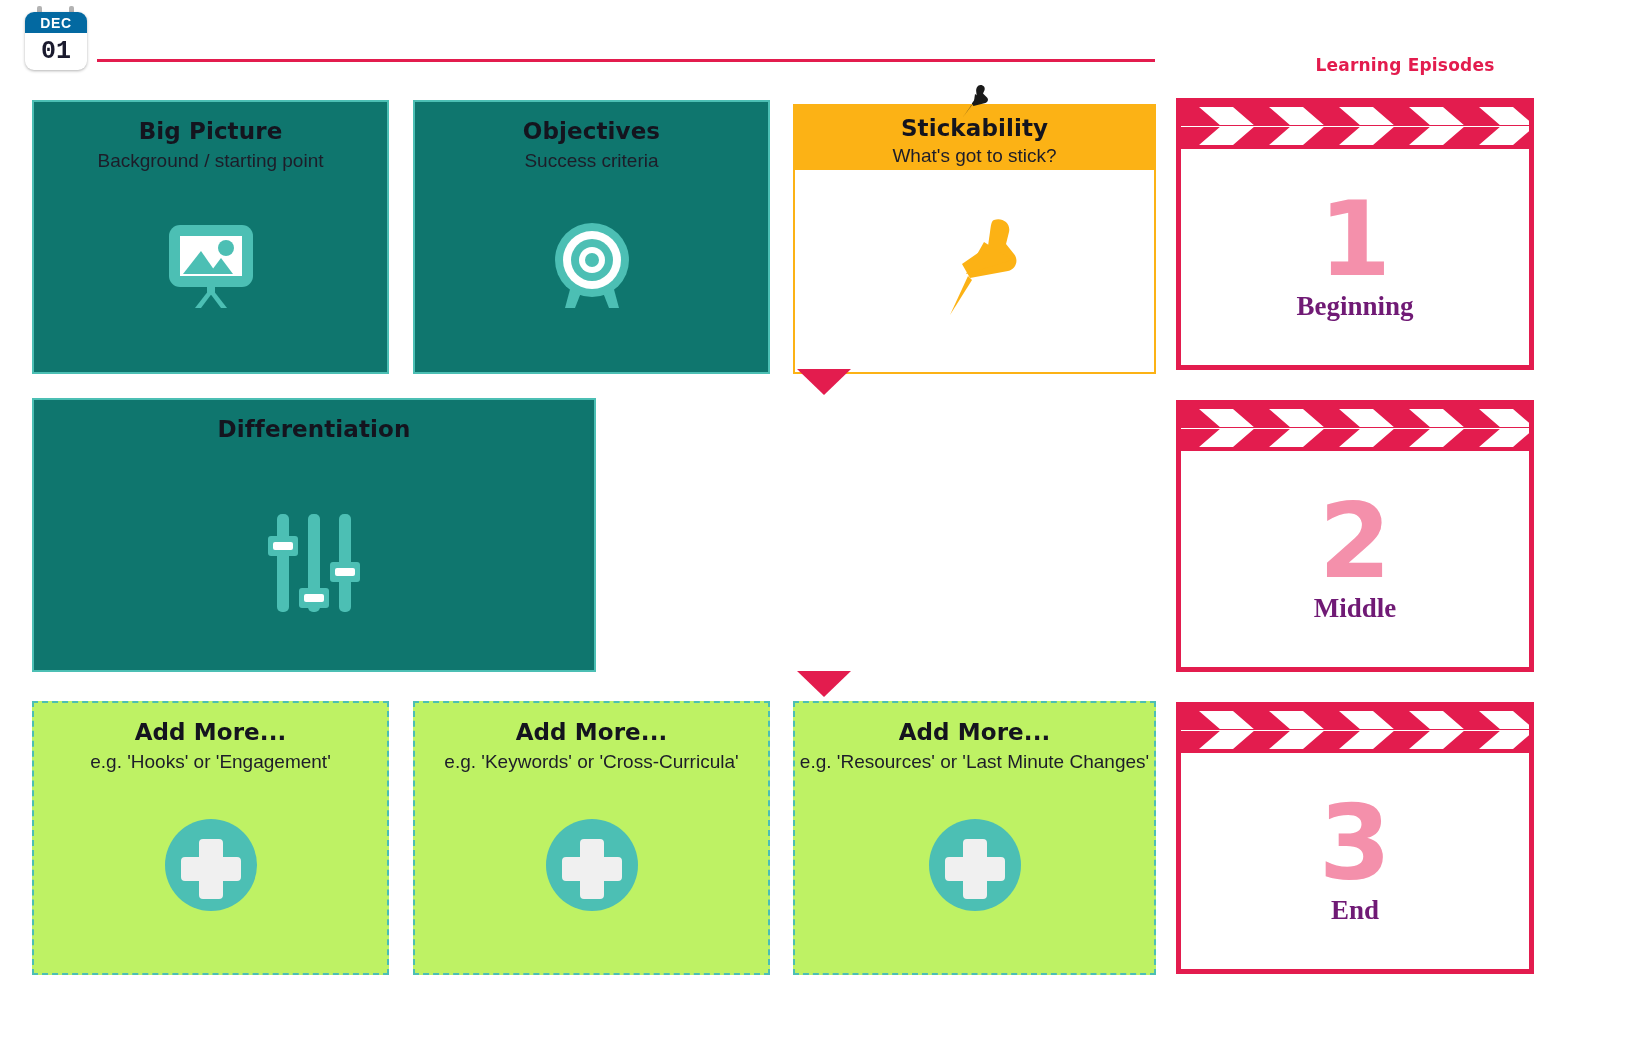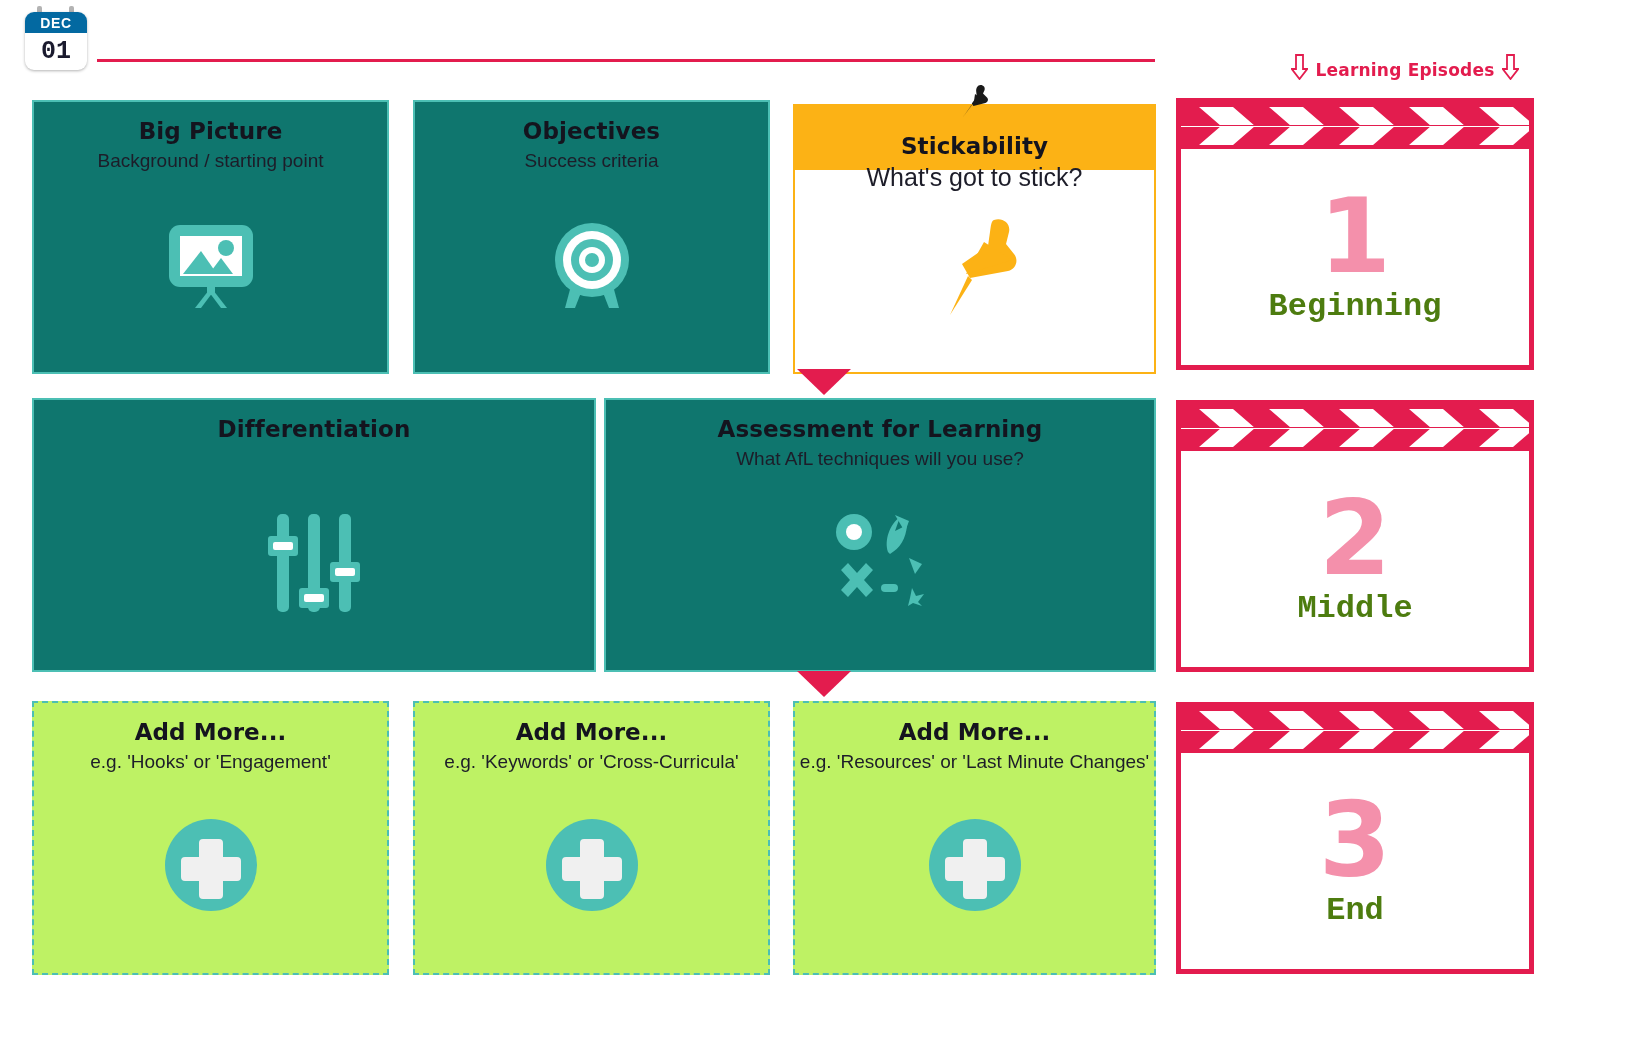--- a/index.html
+++ b/index.html
@@ -31,21 +31,21 @@
     font-family:"Liberation Sans", sans-serif;
   }
   .cal-day{
     height:37px;display:flex;align-items:center;justify-content:center;
     color:#1a1a2e;font-size:25px;font-weight:bold;
     font-family:Liberation Mono, monospace;
   }
   .header-rule{position:absolute;left:97px;top:59px;width:1058px;height:3px;background:#e31c4e;}
   .ep-header{
     position:absolute;left:1175px;top:50px;width:460px;height:30px;
-    display:flex;align-items:flex-end;justify-content:center;gap:8px;
+    display:flex;align-items:center;justify-content:center;gap:8px;flex-direction:column;
   }
   .ep-title{
     color:#e31c4e;font-size:17px;font-weight:bold;letter-spacing:.2px;
     font-family:"DejaVu Sans", sans-serif;white-space:nowrap;
   }
   .dn-arrow{width:17px;height:26px;display:block;}
 
   
   .card{
     position:absolute;background:#0f766e;
@@ -74,22 +74,22 @@
 
   
   #card-stickability{
     left:793px;top:104px;width:363px;height:270px;
     border:2px solid #fcb215;background:#ffffff;padding:0;
   }
   .stick-head{
     background:#fcb215;height:64px;width:100%;
     box-sizing:border-box;padding-top:9px;
   }
-  .stick-head .card-title{margin-top:18px;font-size:23px;}
-  .stick-head .card-sub{margin-top:4px;font-size:25px;}
+  .stick-head .card-title{margin-top:0;font-size:23px;}
+  .stick-head .card-sub{margin-top:4px;font-size:19px;}
   .pin-top{position:absolute;left:50%;top:-22px;transform:translateX(-50%);width:30px;height:34px;}
 
   
   #card-differentiation{left:32px;top:398px;width:564px;height:274px;}
   #card-afl{left:604px;top:398px;width:552px;height:274px;}
 
   
   .addcard{
     position:absolute;background:#bef264;
     border:2px dashed #4cbfb4;box-sizing:border-box;
@@ -112,22 +112,22 @@
   .clap svg{display:block;width:100%;height:100%;}
   .ep-body{
     height:calc(100% - 46px);display:flex;flex-direction:column;
     align-items:center;justify-content:center;
   }
   .ep-num{
     color:#f490ab;font-family:"DejaVu Sans", sans-serif;
     font-weight:bold;font-size:104px;line-height:.92;
   }
   .ep-label{
-    color:#4d7c0f;font-family:Liberation Mono, monospace;
-    font-weight:bold;font-size:32px;margin-top:4px;
+    color:#701a75;font-family:Liberation Serif, serif;
+    font-weight:bold;font-size:27px;margin-top:4px;
   }
   .connector{
     position:absolute;left:50%;transform:translateX(-50%);
     width:0;height:0;border-left:27px solid transparent;
     border-right:27px solid transparent;border-top:26px solid #e31c4e;
   }
   #connector-1{top:369px;}
   #connector-2{top:671px;}
 </style>
 </head>
@@ -222,36 +222,20 @@
         <rect x="2" y="24" width="30" height="20" rx="3" fill="#4cbfb4"></rect>
         <rect x="7" y="30" width="20" height="8" rx="2" fill="#ffffff"></rect>
         <rect x="33" y="76" width="30" height="20" rx="3" fill="#4cbfb4"></rect>
         <rect x="38" y="82" width="20" height="8" rx="2" fill="#ffffff"></rect>
         <rect x="64" y="50" width="30" height="20" rx="3" fill="#4cbfb4"></rect>
         <rect x="69" y="56" width="20" height="8" rx="2" fill="#ffffff"></rect>
       </svg>
     </div>
   </div>
 
-  <div class="card" id="card-afl">
-    <div class="card-title">Assessment for Learning</div>
-    <div class="card-sub">What AfL techniques will you use?</div>
-    <div class="card-icon" style="top:112px;">
-      <svg width="92" height="94" viewBox="0 0 92 94">
-        <circle cx="20" cy="20" r="18" fill="#4cbfb4"></circle>
-        <circle cx="20" cy="20" r="8" fill="#ffffff"></circle>
-        <path d="M54 40 C50 28 56 12 66 5 L61 19 L73 13 C72 27 66 36 56 42 Z" fill="#4cbfb4"></path>
-        <path d="M61 3 L75 9 L71 20 Z" fill="#4cbfb4"></path>
-        <path d="M7 58 L16 68 L7 78 L14 85 L23 75 L32 85 L39 78 L30 68 L39 58 L32 51 L23 61 L14 51 Z" fill="#4cbfb4"></path>
-        <rect x="47" y="72" width="17" height="8" rx="4" fill="#4cbfb4"></rect>
-        <path d="M75 46 L81 62 L88 52 Z" fill="#4cbfb4"></path>
-        <path d="M78 76 L82 84 L90 82 L84 90 L88 94 L79 91 L74 94 L76 86 Z" fill="#4cbfb4"></path>
-      </svg>
-    </div>
-  </div>
 
   <div class="addcard" id="card-add1">
     <div class="card-title">Add More...</div>
     <div class="card-sub">e.g. 'Hooks' or 'Engagement'</div>
     <div class="card-icon" style="top:114px;">
       <svg width="96" height="96" viewBox="0 0 96 96">
         <circle cx="48" cy="48" r="46" fill="#4cbfb4"></circle>
         <path d="M40 22 h16 a4 4 0 0 1 4 4 v14 h14 a4 4 0 0 1 4 4 v16 a4 4 0 0 1 -4 4 h-14 v14 a4 4 0 0 1 -4 4 h-16 a4 4 0 0 1 -4 -4 v-14 h-14 a4 4 0 0 1 -4 -4 v-16 a4 4 0 0 1 4 -4 h14 v-14 a4 4 0 0 1 4 -4 z" fill="#f0f0f0"></path>
       </svg>
     </div>

